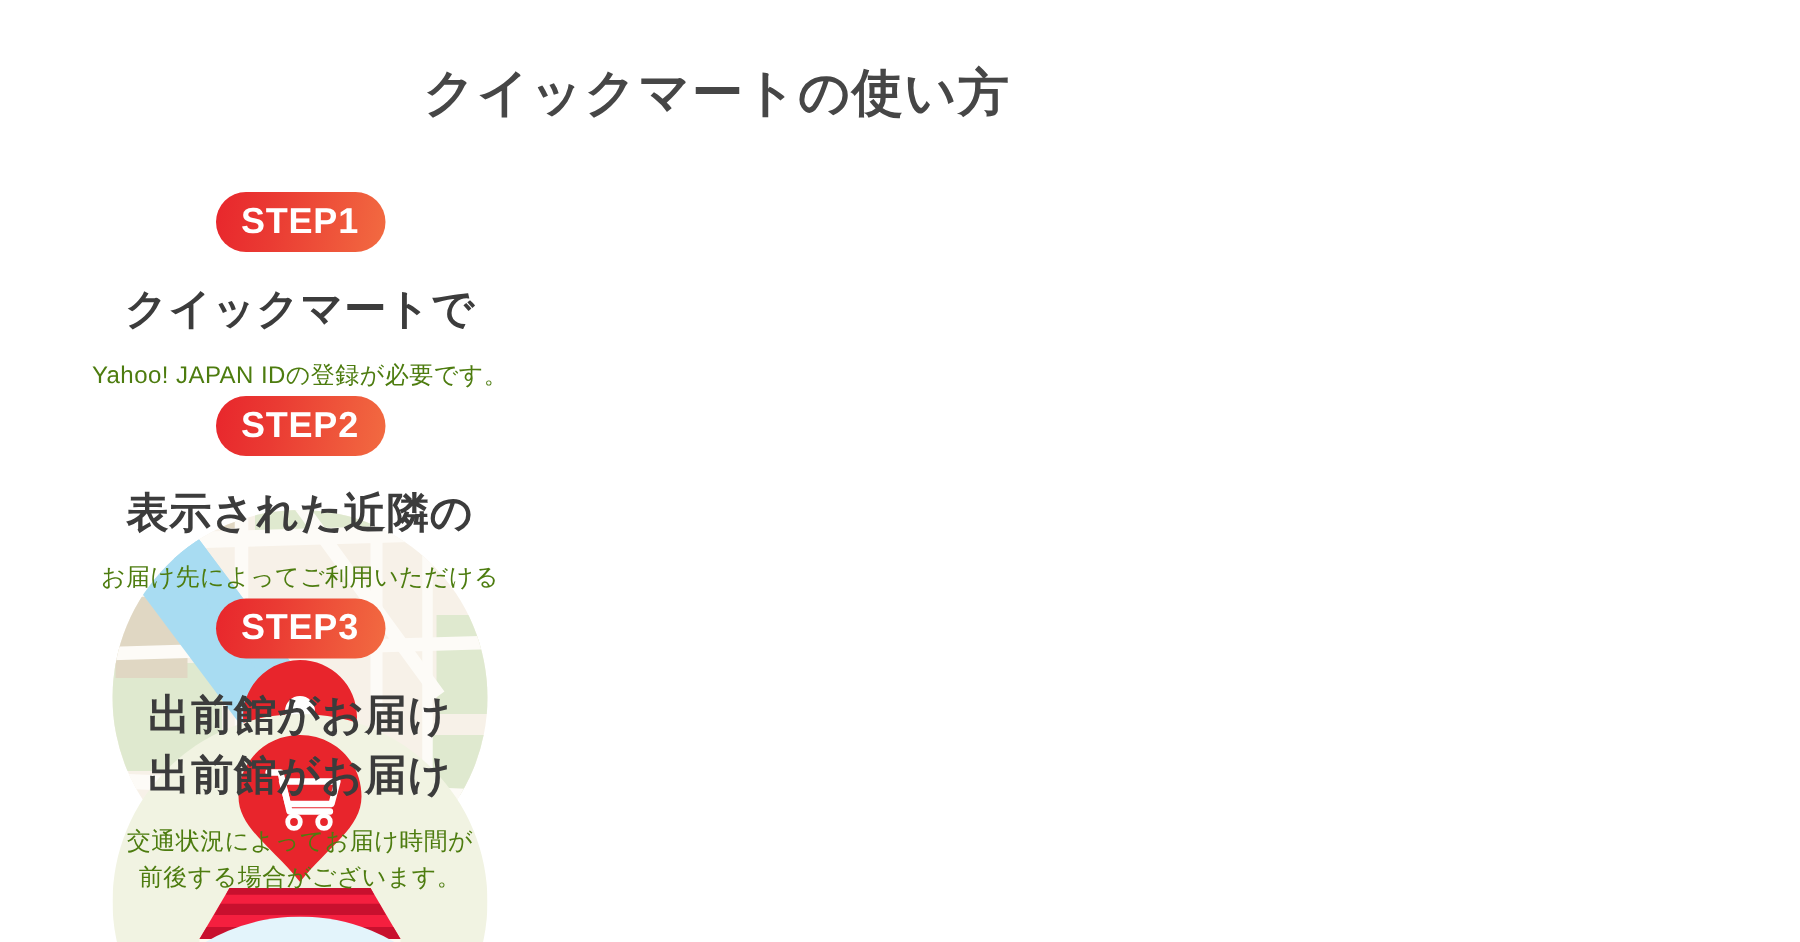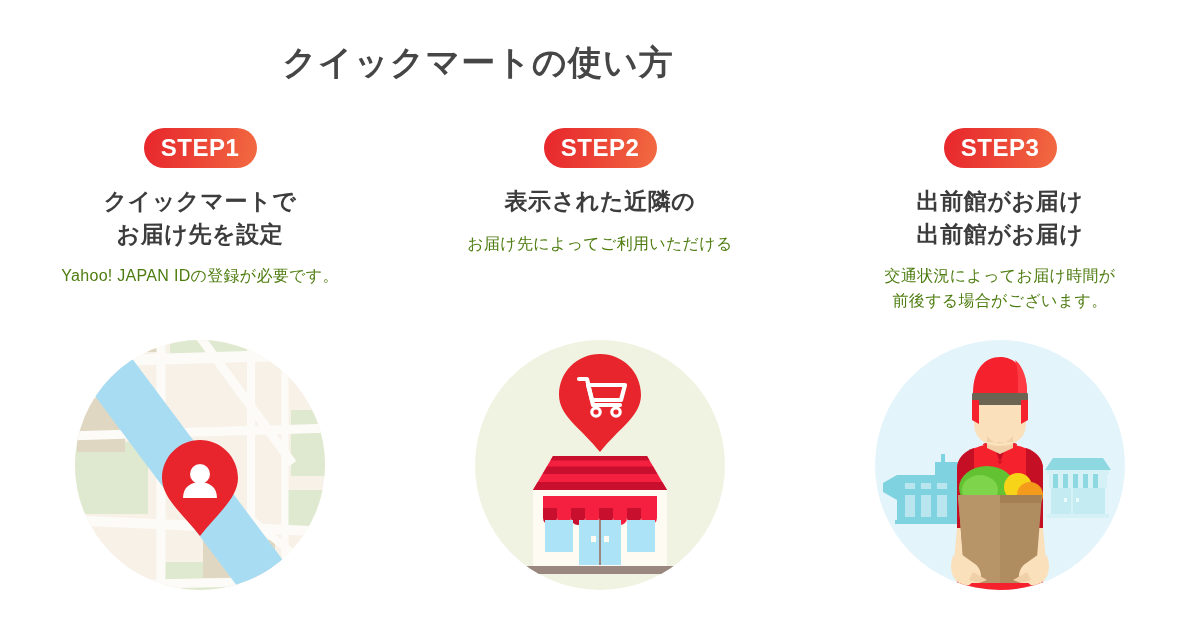--- a/index.html
+++ b/index.html
@@ -36,21 +36,21 @@
   }
 
   
   .steps {
     position: absolute;
     top: 128px;
     left: 0;
     width: 1200px;
     height: 500px;
     display: flex;
-    flex-direction: row;
+    flex-direction: column;
   }
   .step-col {
     width: 400px;
     position: relative;
   }
 
   .badge {
     margin: 0 auto;
     width: 113px;
     height: 40px;
@@ -60,26 +60,25 @@
     font-size: 24px;
     font-weight: bold;
     line-height: 40px;
     text-align: center;
     letter-spacing: 0.5px;
   }
 
   .step-heading {
     margin-top: 18px;
     text-align: center;
-    font-size: 23px;
+    font-size: 28px;
     font-weight: bold;
     color: #3c3c3c;
     line-height: 1.42;
     letter-spacing: 0.6px;
-    font-family: Liberation Serif, serif;
   }
   .step-desc {
     margin-top: 13px;
     text-align: center;
     font-size: 16px;
     color: #4d7c0f;
     line-height: 1.55;
     letter-spacing: 0.3px;
   }
 
@@ -103,21 +102,20 @@
 <div class="page">
 
   <div class="page-title">クイックマートの使い方</div>
 
   <div class="steps">
 
     <div class="step-col">
       <div class="badge">STEP1</div>
       <div class="step-heading">
         <div>クイックマートで</div>
-        <div>お届け先を設定</div>
       </div>
       <div class="step-desc">
         <div>Yahoo! JAPAN IDの登録が必要です。</div>
       </div>
 
       <div class="illus illus-1">
         <svg width="250" height="250" viewBox="0 0 250 250" xmlns="http://www.w3.org/2000/svg">
           <defs>
             <clipPath id="mapClip">
               <circle cx="125" cy="125" r="125"></circle>

